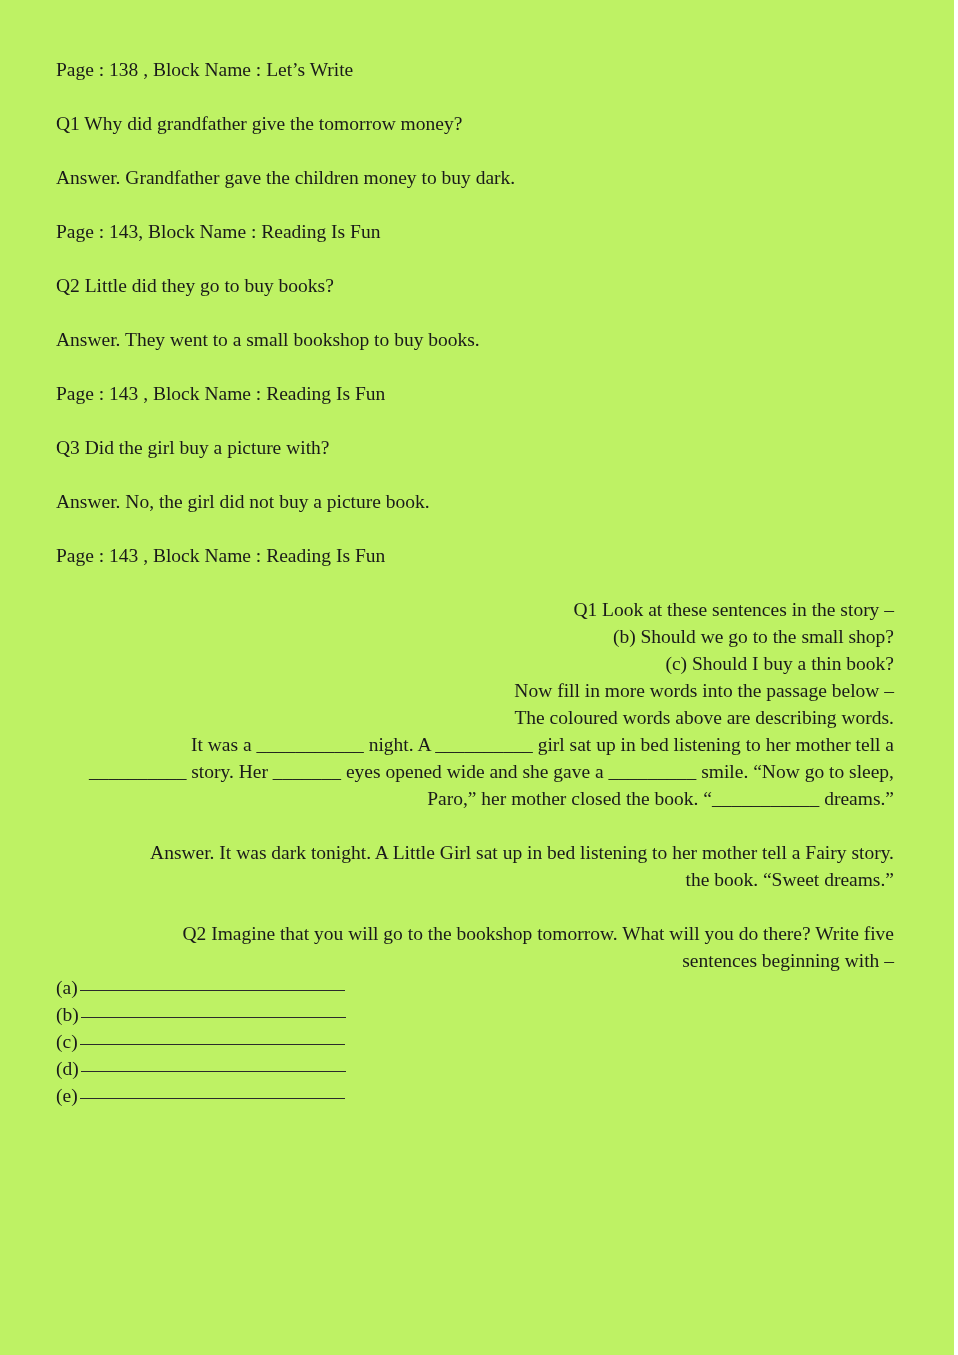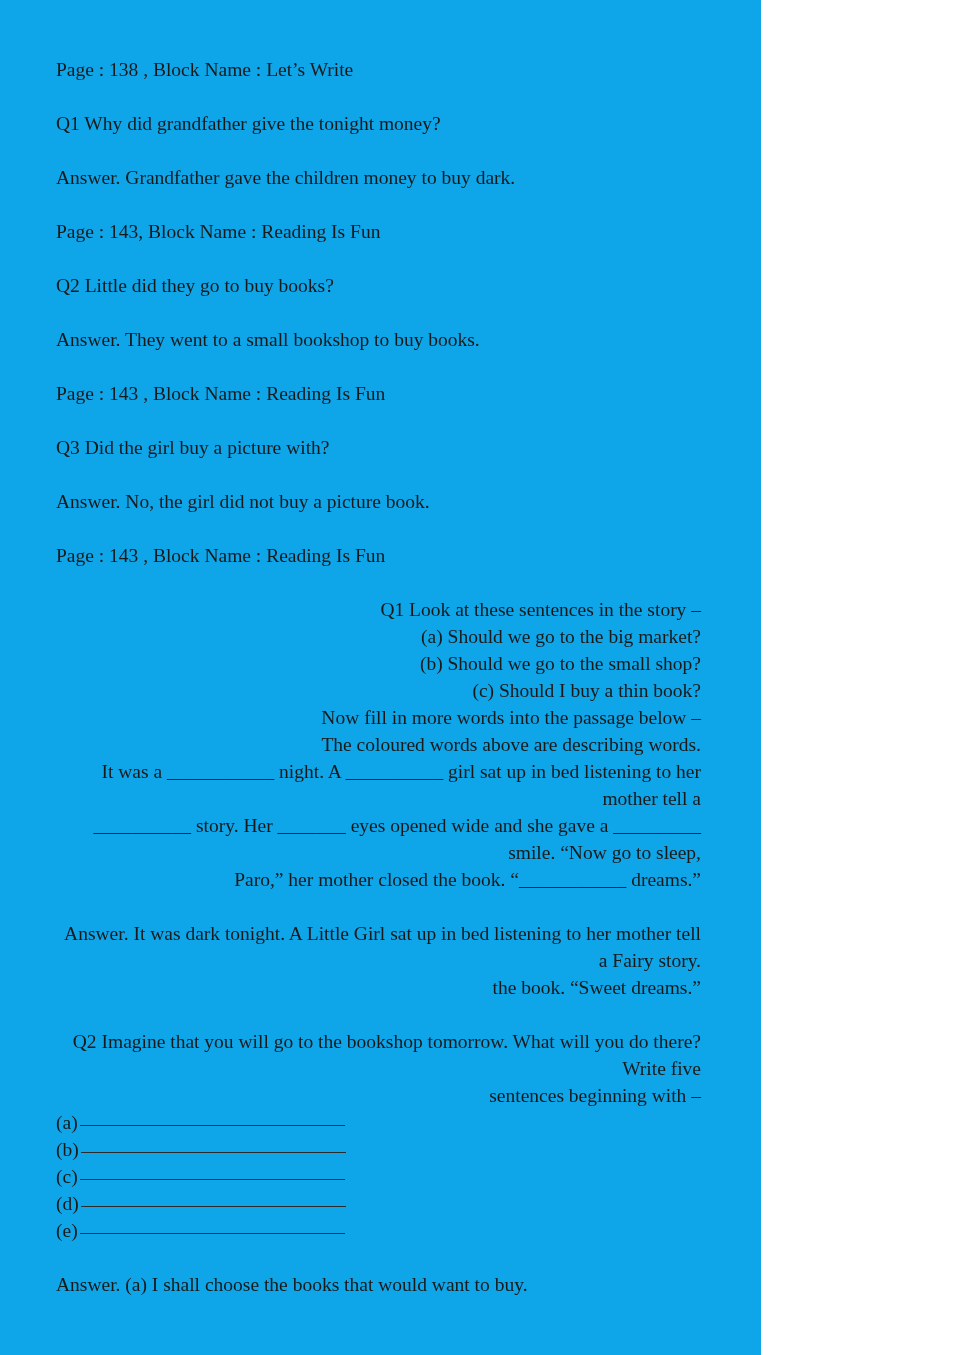--- a/index.html
+++ b/index.html
@@ -9,23 +9,23 @@
   }
   body {
     width: 958px;
     height: 1355px;
     font-family: "Liberation Serif", "DejaVu Serif", serif;
     color: #1a1a1a;
     overflow: hidden;
   }
   .page {
     position: relative;
-    width: 761px;
+    width: 954px;
     height: 1355px;
-    background: #0ea5e9;
+    background: #bef264;
     box-sizing: border-box;
     padding: 56px 60px 10px 56px;
   }
   .doc-body {
     font-size: 19.5px;
     line-height: 27px;
   }
   
   .block {
     margin: 0;
@@ -68,21 +68,21 @@
 <body>
 
 <div class="page">
   <div class="doc-body">
 
     <div class="block">
       <p class="line">Page : 138 , Block Name : Let’s Write</p>
     </div>
 
     <div class="block">
-      <p class="line">Q1 Why did grandfather give the tonight money?</p>
+      <p class="line">Q1 Why did grandfather give the tomorrow money?</p>
     </div>
 
     <div class="block">
       <p class="line">Answer. Grandfather gave the children money to buy dark.</p>
     </div>
 
     <div class="block">
       <p class="line">Page : 143, Block Name : Reading Is Fun</p>
     </div>
 
@@ -105,21 +105,20 @@
     <div class="block">
       <p class="line">Answer. No, the girl did not buy a picture book.</p>
     </div>
 
     <div class="block">
       <p class="line">Page : 143 , Block Name : Reading Is Fun</p>
     </div>
 
     <div class="block tight">
       <p class="line">Q1 Look at these sentences in the story –</p>
-      <p class="line">(a) Should we go to the big market?</p>
       <p class="line">(b) Should we go to the small shop?</p>
       <p class="line">(c) Should I buy a thin book?</p>
       <p class="line">Now fill in more words into the passage below –</p>
       <p class="line">The coloured words above are describing words.</p>
       <p class="line">It was a ___________ night. A __________ girl sat up in bed listening to her mother tell a</p>
       <p class="line">__________ story. Her _______ eyes opened wide and she gave a _________ smile. “Now go to sleep,</p>
       <p class="line">Paro,” her mother closed the book. “___________ dreams.”</p>
     </div>
 
     <div class="block tight">
@@ -148,18 +147,15 @@
           <span class="tag">(d)</span>
           <span class="rule"></span>
         </div>
         <div class="blank-row">
           <span class="tag">(e)</span>
           <span class="rule"></span>
         </div>
       </div>
     </div>
 
-    <div class="block">
-      <p class="line">Answer. (a) I shall choose the books that would want to buy.</p>
-    </div>
 
   </div>
 </div>
 
 </body></html>

